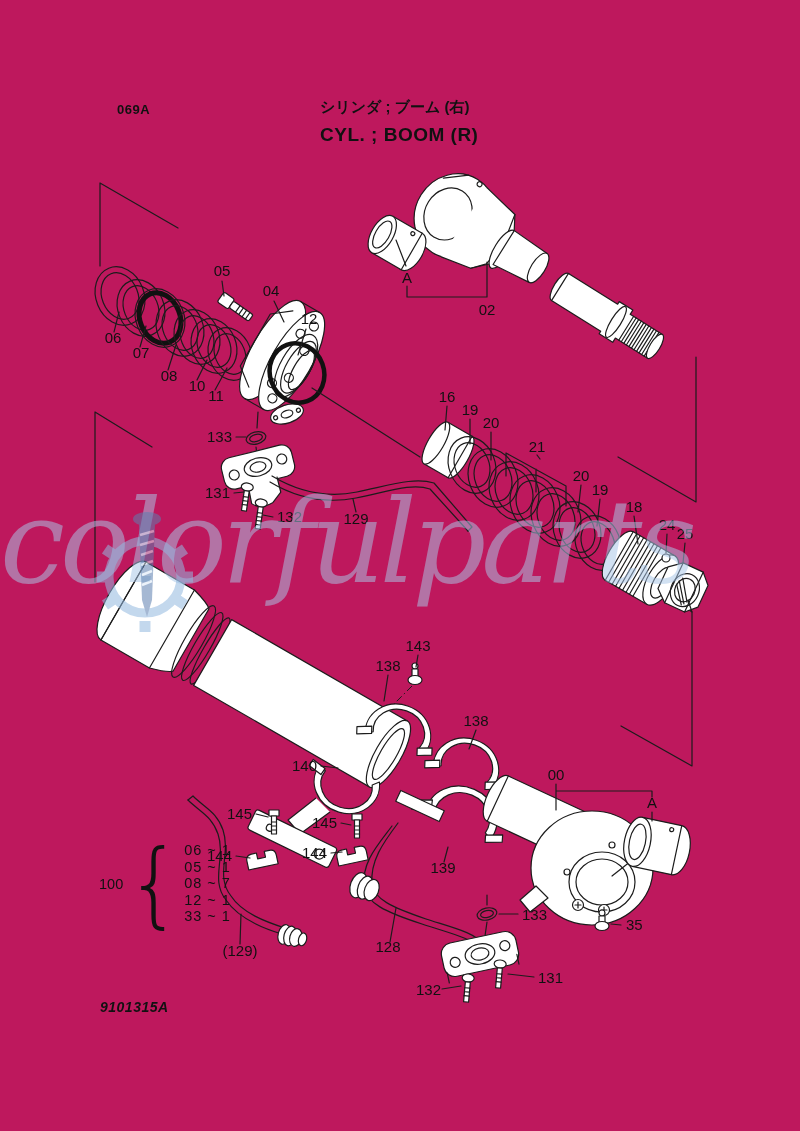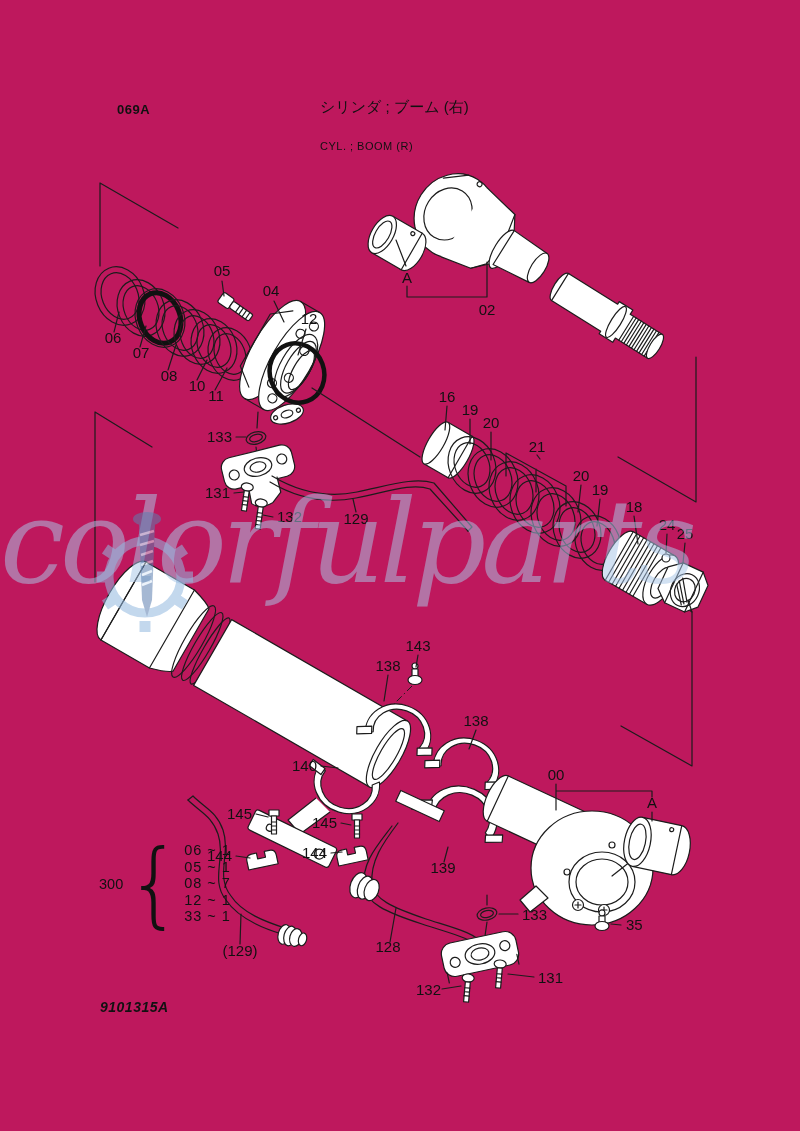--- a/index.html
+++ b/index.html
@@ -1,21 +1,21 @@
 <!DOCTYPE html>
 <html><head>
 <meta charset="utf-8">
 <style>
   html,body{margin:0;padding:0;background:#ffffff;}
   #page{position:relative;width:800px;height:1131px;background:#be185d;overflow:hidden;
         font-family:"Liberation Sans",sans-serif;color:#111;}
-  .hdr{position:absolute;white-space:pre;}
+  .hdr{position:absolute;white-space:pre;font-weight:bold;}
   #code{left:117px;top:102px;font-size:13px;font-weight:bold;letter-spacing:.5px;}
   #title-jp{left:320px;top:98px;font-size:15px;}
-  #title-en{left:320px;top:140px;font-size:11px;letter-spacing:.5px;}
+  #title-en{left:320px;top:124px;font-size:19px;letter-spacing:.5px;}
   #docnum{left:100px;top:999px;font-size:14px;font-style:italic;font-weight:bold;letter-spacing:.5px;}
   svg{position:absolute;left:0;top:0;}
   svg *{vector-effect:none;}
   .ln{stroke:#1c1c1c;stroke-width:1.2;fill:none;stroke-linecap:round;stroke-linejoin:round;}
   .thick{stroke:#111;stroke-width:4.5;fill:none;}
   .dark{stroke:#111;stroke-width:5;fill:none;}
   .fillw{fill:#ffffff;stroke:#1c1c1c;stroke-width:1.2;stroke-linejoin:round;}
   .lbl{font-family:"Liberation Sans",sans-serif;font-size:15px;fill:#111;}
   .dashdot{stroke:#1c1c1c;stroke-width:1;fill:none;stroke-dasharray:7 3 1.5 3;}
   #watermark{position:absolute;left:0;top:478px;width:656px;text-align:center;
@@ -465,21 +465,21 @@
     </g>
     <g>
       <ellipse cx="52" cy="14" rx="14" ry="7" fill="#5c7fb0"></ellipse>
       <path d="M44,18 L60,18 L57,95 L47,95 Z" fill="#5c7fb0"></path>
       <path d="M45,30 L59,26 M45,40 L59,36 M46,50 L58,46 M46,60 L58,56 M47,70 L57,66 M47,80 L57,76" stroke="#dce9f7" stroke-width="2.5"></path>
       <path d="M47,95 L52,112 L57,95" fill="#5c7fb0"></path>
     </g>
   </svg>
 
   <div id="group200">
-    <span id="g200label">300</span>
+    <span id="g200label">100</span>
     <span class="brace">{</span>
     <div class="rows">
       <div>06 ~ 1</div>
       <div>05 ~ 1</div>
       <div>08 ~ 7</div>
       <div>12 ~ 1</div>
       <div>33 ~ 1</div>
     </div>
   </div>
 

